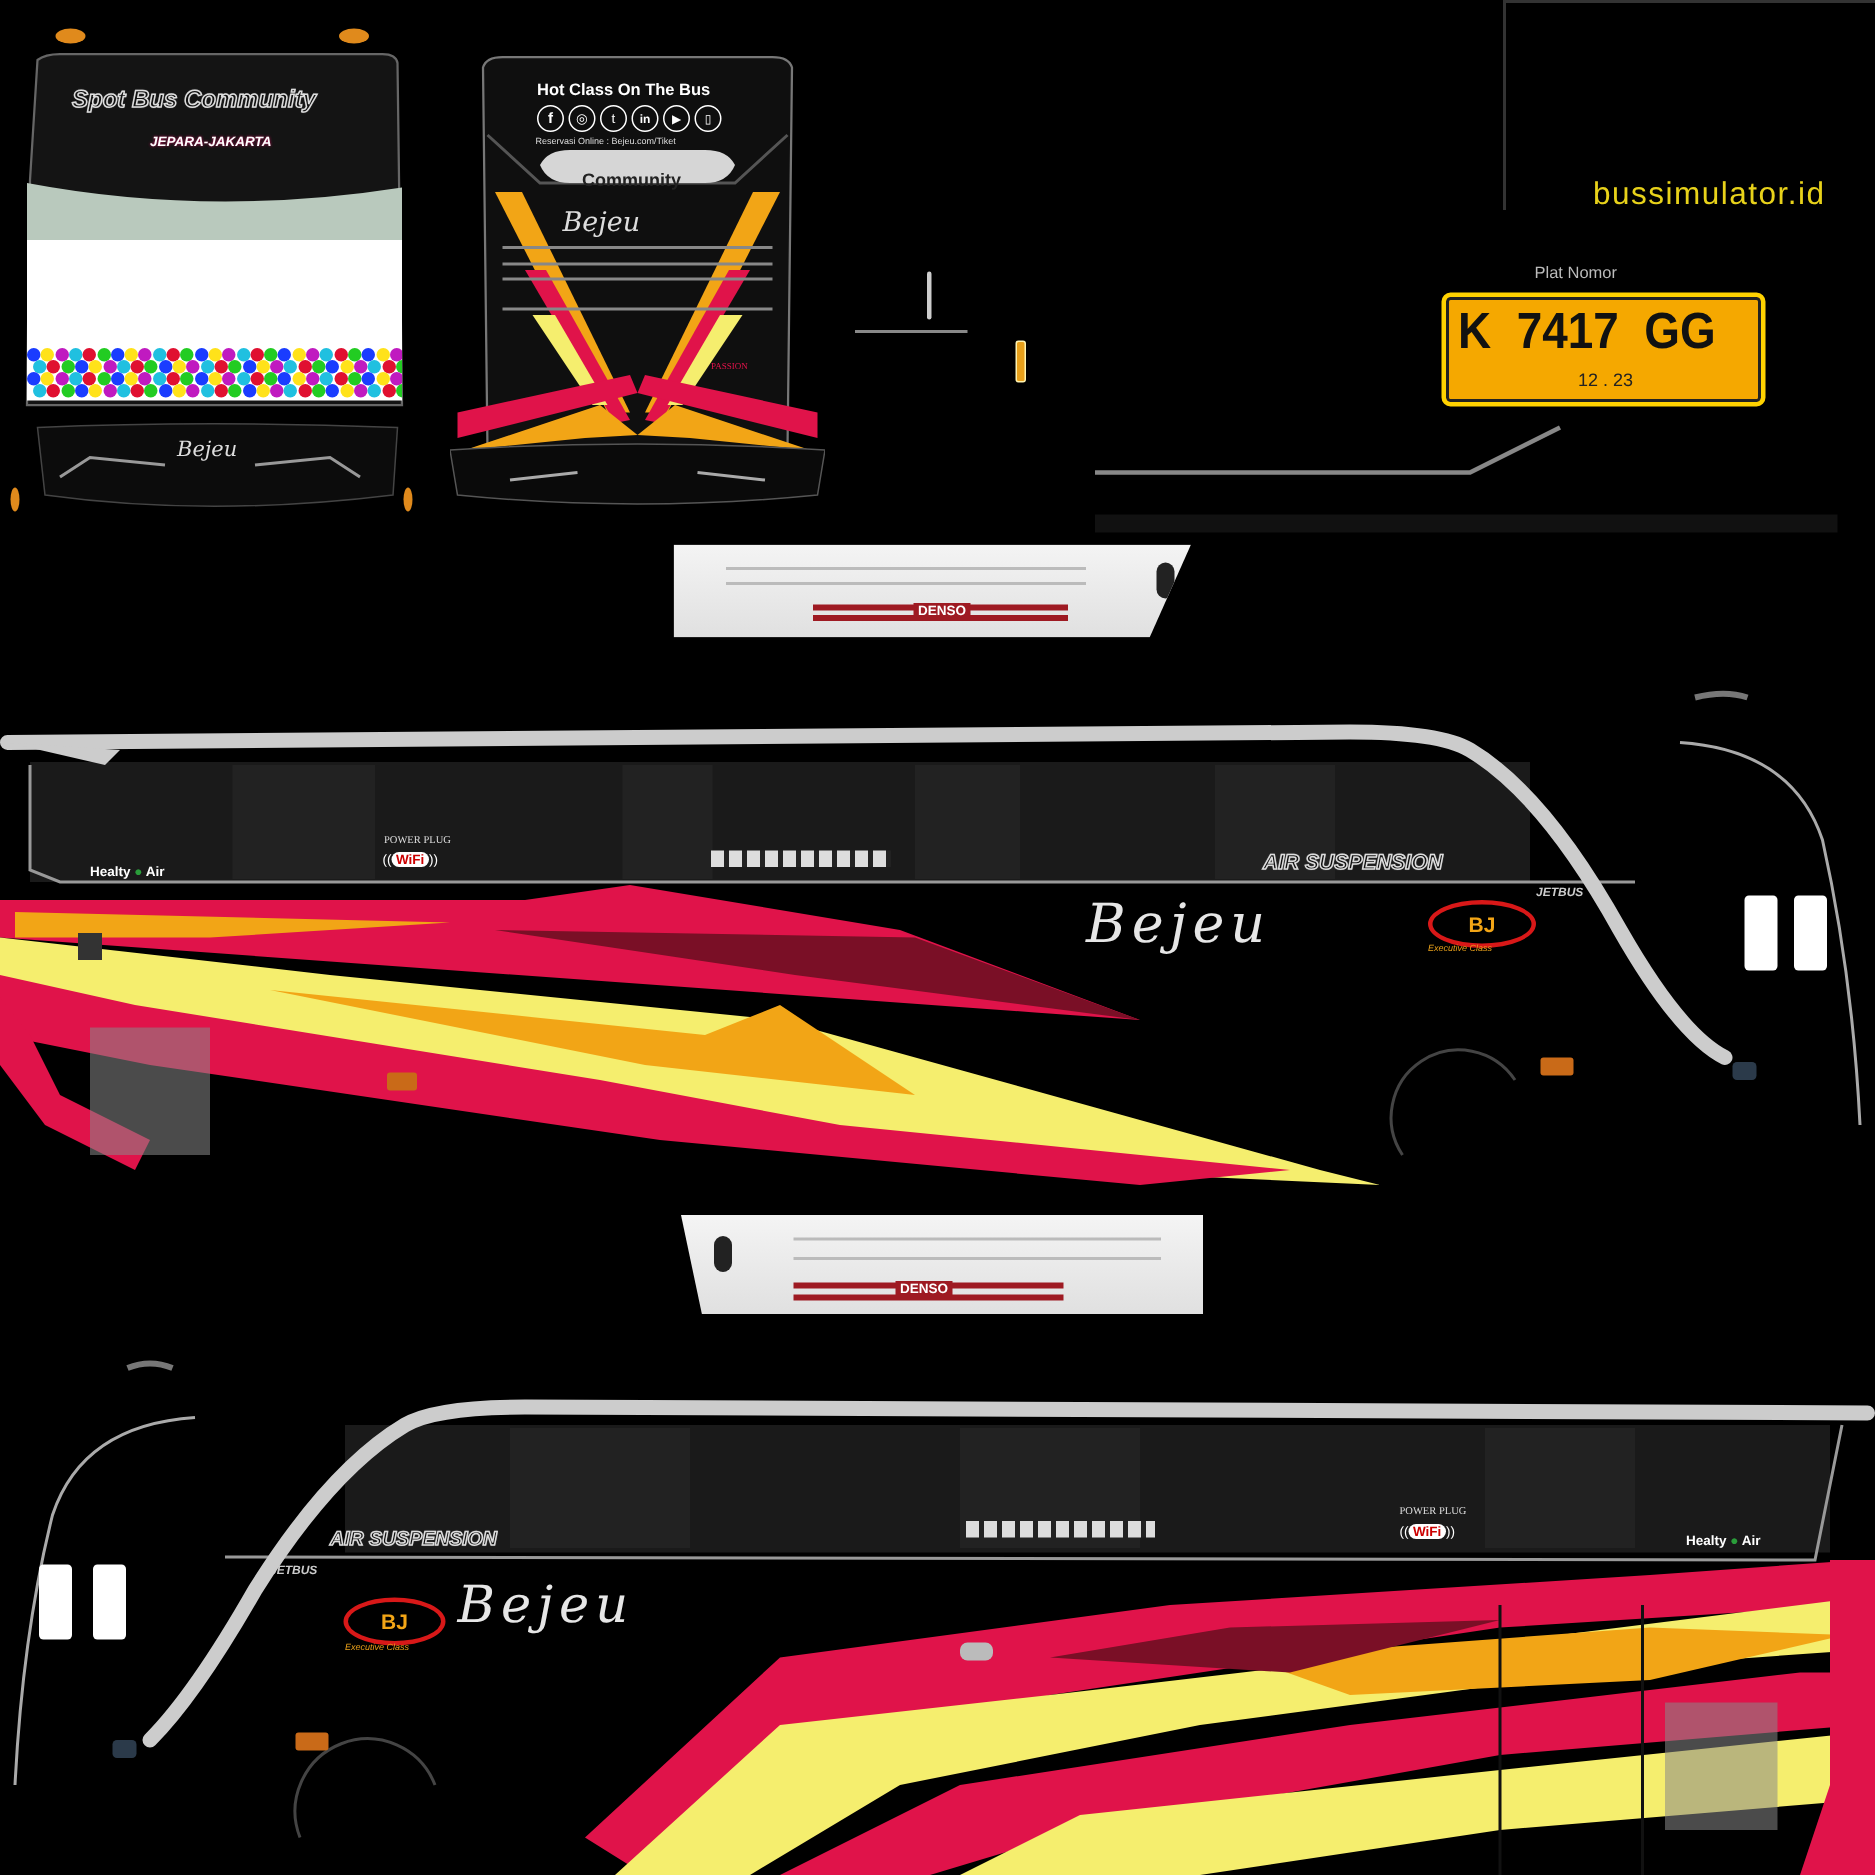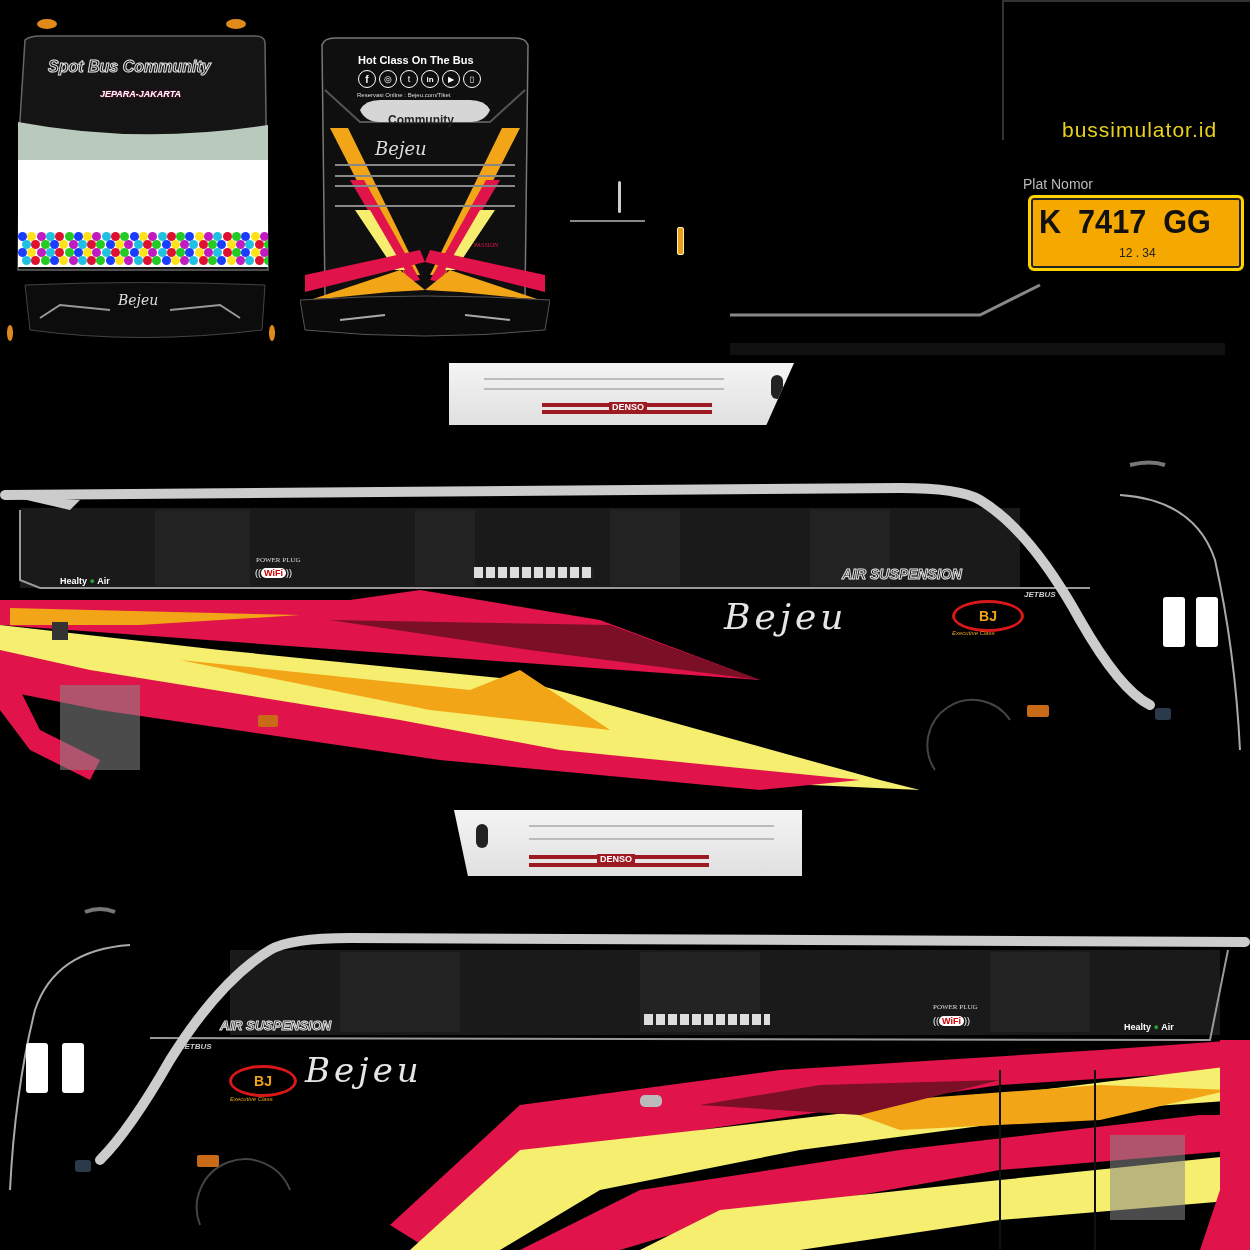--- a/index.html
+++ b/index.html
@@ -189,24 +189,24 @@
 <div class="abs" style="left:570px;top:220px;width:75px;height:2px;background:#888;"></div>
 <div class="abs" style="left:677px;top:227px;width:5px;height:26px;background:#e8a01a;border:1px solid #fff3b0;border-radius:2px;"></div>
 <svg width="1250" height="1250" style="pointer-events:none;">
   <path d="M730 315 L980 315 L1040 285" stroke="#888" stroke-width="3" fill="none"></path>
   <line x1="1003" y1="0" x2="1003" y2="140" stroke="#333" stroke-width="2"></line>
   <line x1="1003" y1="1" x2="1250" y2="1" stroke="#333" stroke-width="2"></line>
   <rect x="730" y="343" width="495" height="12" fill="#111"></rect>
 </svg>
 
 <div class="txt" style="left:1062px;top:118px;font-size:21px;color:#e8d21a;letter-spacing:1px;">bussimulator.id</div>
-<div class="txt" style="left:1023px;top:176px;font-size:14px;color:#bbb;">Plat Nomor</div>
-<div class="plate" style="left:1028px;top:195px;width:210px;height:70px;">
+<div class="txt" style="left:1023px;top:176px;font-size:11px;color:#bbb;">Plat Nomor</div>
+<div class="plate" style="left:961px;top:195px;width:210px;height:70px;">
   <div class="txt" style="left:8px;top:4px;font-size:34px;font-weight:bold;color:#111;white-space:pre;font-family:'Liberation Sans',sans-serif;transform:scaleX(0.9);transform-origin:left;">K  7417  GG</div>
-  <div class="txt" style="left:88px;top:48px;font-size:12px;color:#222;white-space:pre;">12 . 34</div>
+  <div class="txt" style="left:88px;top:48px;font-size:12px;color:#222;white-space:pre;">12 . 23</div>
 </div>
 
 <div class="denso-panel" style="left:449px;top:363px;width:345px;height:62px;clip-path:polygon(0 0,100% 0,92% 100%,0 100%);">
   <div class="abs" style="left:35px;top:15px;width:240px;height:2px;background:#bbb;"></div>
   <div class="abs" style="left:35px;top:25px;width:240px;height:2px;background:#bbb;"></div>
   <div class="abs" style="left:322px;top:12px;width:12px;height:24px;border-radius:6px;background:#222;"></div>
   <div class="abs" style="left:93px;top:40px;width:170px;height:4px;background:#9e1a22;"></div>
   <div class="abs" style="left:93px;top:47px;width:170px;height:4px;background:#9e1a22;"></div>
   <div class="txt" style="left:160px;top:39px;font-size:9px;font-weight:bold;color:#fff;background:#9e1a22;padding:0 3px;">DENSO</div>
 </div>

